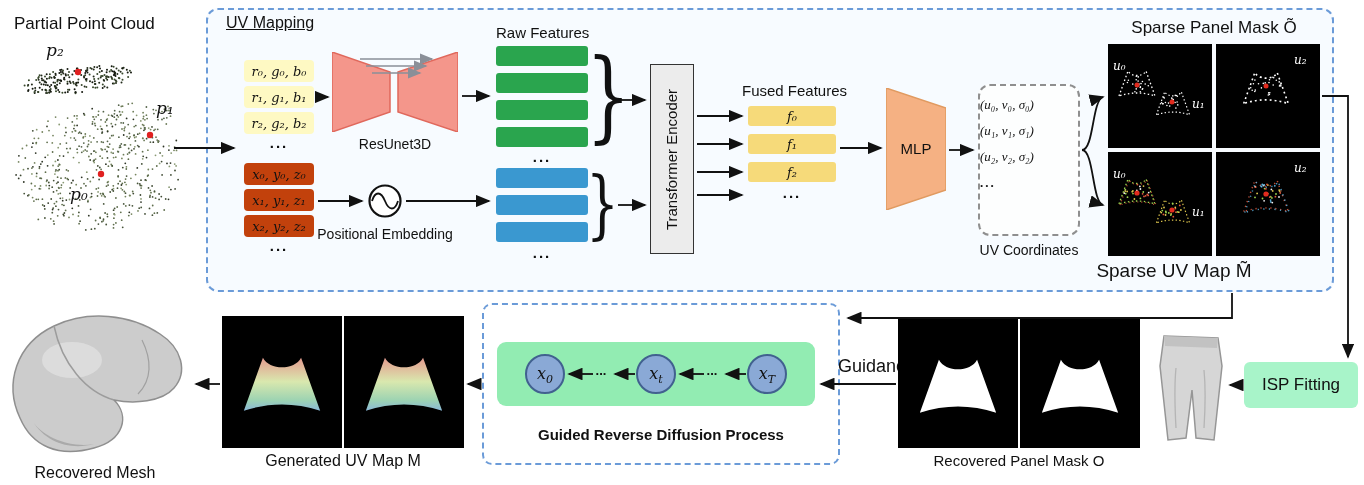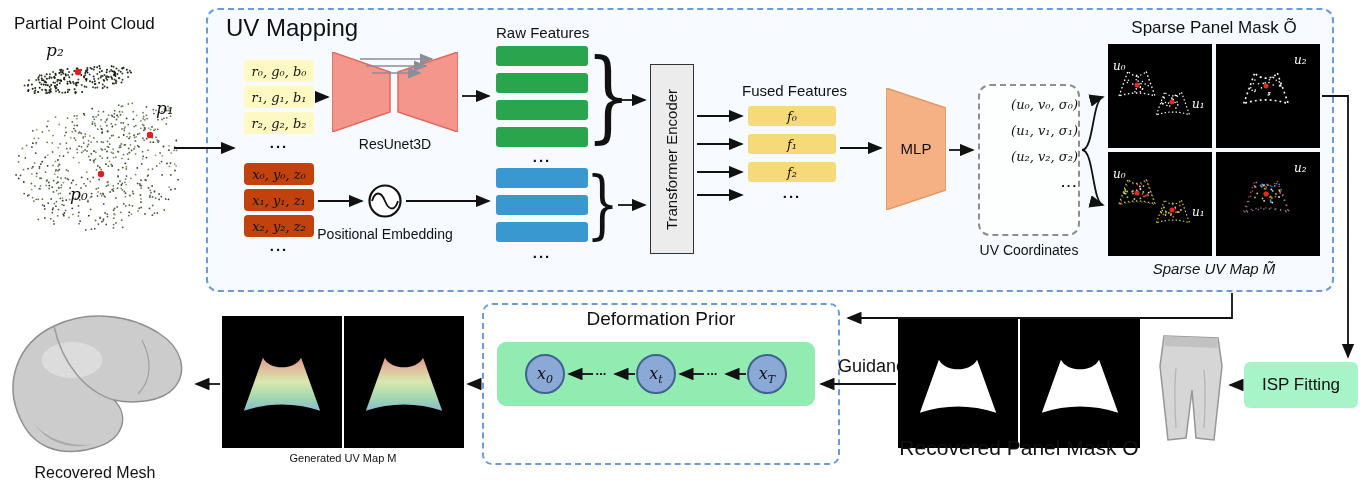--- a/index.html
+++ b/index.html
@@ -18,21 +18,21 @@
   .bar-blue{background:#3a98d0;}
   .bar-yellow{position:absolute;width:88px;height:20px;border-radius:3px;background:#f6da7a;
         display:flex;align-items:center;justify-content:center;font-size:13px;}
   .dots{position:absolute;font-weight:bold;font-size:15px;letter-spacing:2px;text-align:center;color:#111;}
   .uvbox{position:absolute;left:206px;top:8px;width:1128px;height:284px;border:2px dashed #6b9bd8;
         border-radius:12px;background:#f7fbff;box-sizing:border-box;}
   .deformbox{position:absolute;left:482px;top:303px;width:358px;height:162px;border:2px dashed #6b9bd8;
         border-radius:10px;background:#fff;box-sizing:border-box;}
   .uvcbox{position:absolute;left:978px;top:84px;width:102px;height:152px;border:2px dashed #8f8f8f;
         border-radius:12px;background:#fdfefe;box-sizing:border-box;padding-top:6px;}
-  .uvrow{height:26px;line-height:26px;text-align:right;font-size:13px;}
+  .uvrow{height:26px;line-height:26px;text-align:left;font-size:13px;font-family:Liberation Serif, serif;}
   .mask{position:absolute;background:#000;}
   .brace{position:absolute;font-family:"DejaVu Serif",serif;color:#111;transform-origin:left center;}
   .transformer{position:absolute;left:650px;top:64px;width:44px;height:190px;background:#ececec;
         border:1.5px solid #333;box-sizing:border-box;display:flex;align-items:center;justify-content:center;}
   .transformer span{transform:rotate(-90deg);white-space:nowrap;font-size:15px;}
   .greenrect{position:absolute;left:497px;top:342px;width:318px;height:64px;background:#92ecb2;border-radius:9px;}
   .isp{position:absolute;left:1244px;top:362px;width:114px;height:46px;background:#a8f4c9;border-radius:6px;
         display:flex;align-items:center;justify-content:center;font-size:17px;}
   .sp-w{stroke:#fff;stroke-width:2.6;stroke-dasharray:3 5;fill:none;}
   .sp-c1{stroke:#9ad34f;stroke-width:2.6;stroke-dasharray:3 5;fill:none;}
@@ -59,21 +59,21 @@
       <marker id="arrow" markerWidth="9" markerHeight="7" refX="7.5" refY="3.5" orient="auto">
         <path d="M0,0 L8.5,3.5 L0,7 Z" fill="#111"></path>
       </marker>
       <marker id="arrow-gray" markerWidth="9" markerHeight="7" refX="7.5" refY="3.5" orient="auto">
         <path d="M0,0 L8.5,3.5 L0,7 Z" fill="#8a8f98"></path>
       </marker>
     </defs>
   </svg>
 
   <div class="uvbox"></div>
-  <div class="abs lbl" style="left:226px;top:14px;font-size:24px;">UV Mapping</div>
+  <div class="abs lbl" style="left:226px;top:14px;font-size:16px;text-decoration:underline;">UV Mapping</div>
 
   <div class="abs lbl" style="left:14px;top:14px;font-size:17px;">Partial Point Cloud</div>
   <svg class="abs" style="left:0;top:38px;" width="205" height="215" viewBox="0 0 205 215">
     <g>
         <circle cx="156.8" cy="128.0" r="0.9" fill="#5f6e4c"></circle>
         <circle cx="93.2" cy="139.4" r="0.9" fill="#3f4a33"></circle>
         <circle cx="134.7" cy="99.5" r="0.9" fill="#76855f"></circle>
         <circle cx="42.2" cy="123.7" r="0.9" fill="#2e3526"></circle>
         <circle cx="55.6" cy="133.3" r="0.9" fill="#8a9a74"></circle>
         <circle cx="114.1" cy="176.0" r="0.9" fill="#5f6e4c"></circle>
@@ -1102,75 +1102,75 @@
           <circle cx="39.0" cy="45.4" r="0.9" fill="#9ad34f"></circle>
           <circle cx="49.9" cy="36.8" r="0.9" fill="#e25b3e"></circle>
           <circle cx="48.2" cy="33.0" r="0.9" fill="#5db4e0"></circle>
           <circle cx="63.6" cy="39.1" r="0.9" fill="#e0c84e"></circle>
           <circle cx="48.1" cy="48.8" r="0.9" fill="#f2f2f2"></circle>
         </g>
       <circle cx="50" cy="42" r="2.6" fill="#e22b1e"></circle>
       <text x="78" y="20" class="masklab">u₂</text>
     </svg>
   </div>
-  <div class="abs lbl center" style="left:1100px;top:260px;width:228px;font-size:15px;font-style:italic;">Sparse UV Map M̃</div>
+  <div class="abs lbl center" style="left:1060px;top:260px;width:228px;font-size:19px;">Sparse UV Map M̃</div>
 
   <svg class="abs" style="left:2px;top:300px;" width="190" height="162" viewBox="0 0 190 162">
     <path d="M 18 118 C 2 84 14 44 52 26 C 86 10 128 14 158 34 C 180 48 186 72 172 88 C 160 102 132 104 112 100 C 128 116 122 140 92 148 C 56 158 30 146 18 118 Z" fill="#cccccc" stroke="#8f8f8f" stroke-width="1.5"></path>
     <ellipse cx="70" cy="60" rx="30" ry="18" fill="#e2e2e2" opacity="0.7"></ellipse>
     <path d="M 52 26 C 60 64 84 92 112 100" fill="none" stroke="#9c9c9c" stroke-width="1.5"></path>
     <path d="M 140 40 C 150 60 150 80 136 94" fill="none" stroke="#a0a0a0" stroke-width="1.2"></path>
     <path d="M 30 120 C 40 138 70 148 92 144 C 70 150 44 144 30 120 Z" fill="#aaaaaa"></path>
   </svg>
   <div class="abs lbl center" style="left:0;top:464px;width:190px;font-size:16px;">Recovered Mesh</div>
 
   <div class="mask" style="left:222px;top:316px;width:120px;height:132px;">
     <svg width="120" height="132" viewBox="0 0 120 132">
         <use href="#panel-shape" transform="translate(7,10) scale(1.06)" fill="url(#uvgrad)"></use>
       </svg>
   </div>
   <div class="mask" style="left:344px;top:316px;width:120px;height:132px;">
     <svg width="120" height="132" viewBox="0 0 120 132">
         <use href="#panel-shape" transform="translate(7,10) scale(1.06)" fill="url(#uvgrad)"></use>
       </svg>
   </div>
-  <div class="abs lbl center" style="left:222px;top:452px;width:242px;font-size:11px;">Generated UV Map M</div>
+  <div class="abs lbl center" style="left:222px;top:452px;width:242px;font-size:16px;">Generated UV Map M</div>
 
   <div class="deformbox"></div>
-  <div class="abs lbl center" style="left:482px;top:308px;width:358px;font-size:19px;">Deformation Prior</div>
   <div class="greenrect">
     <svg width="318" height="64" viewBox="0 0 318 64">
       <line x1="138" y1="32" x2="118" y2="32" stroke="#111" stroke-width="1.8" marker-end="url(#arrow)"></line>
       <line x1="96" y1="32" x2="72" y2="32" stroke="#111" stroke-width="1.8" marker-end="url(#arrow)"></line>
       <line x1="249" y1="32" x2="229" y2="32" stroke="#111" stroke-width="1.8" marker-end="url(#arrow)"></line>
       <line x1="207" y1="32" x2="183" y2="32" stroke="#111" stroke-width="1.8" marker-end="url(#arrow)"></line>
       <text x="104" y="33" text-anchor="middle" font-weight="bold" font-size="13" fill="#111">...</text>
       <text x="215" y="33" text-anchor="middle" font-weight="bold" font-size="13" fill="#111">...</text>
       <circle cx="48" cy="32" r="19" fill="#8aa9d6" stroke="#41618f" stroke-width="2"></circle>
       <circle cx="159" cy="32" r="19" fill="#8aa9d6" stroke="#41618f" stroke-width="2"></circle>
       <circle cx="270" cy="32" r="19" fill="#8aa9d6" stroke="#41618f" stroke-width="2"></circle>
       <text x="48" y="37" text-anchor="middle" class="masklab" style="fill:#111;font-size:16px;"><tspan>x</tspan><tspan dy="4" font-size="11">0</tspan></text>
       <text x="159" y="37" text-anchor="middle" class="masklab" style="fill:#111;font-size:16px;"><tspan>x</tspan><tspan dy="4" font-size="11">t</tspan></text>
       <text x="270" y="37" text-anchor="middle" class="masklab" style="fill:#111;font-size:16px;"><tspan>x</tspan><tspan dy="4" font-size="11">T</tspan></text>
     </svg>
   </div>
+  <div class="abs lbl center" style="left:482px;top:426px;width:358px;font-size:15px;font-weight:bold;">Guided Reverse Diffusion Process</div>
 
   <div class="abs lbl" style="left:838px;top:356px;font-size:18px;">Guidance</div>
 
   <div class="mask" style="left:898px;top:318px;width:120px;height:130px;">
     <svg width="120" height="130" viewBox="0 0 120 130">
         <use href="#panel-shape" transform="translate(7,10) scale(1.06)" fill="#fff"></use>
       </svg>
   </div>
   <div class="mask" style="left:1020px;top:318px;width:120px;height:130px;">
     <svg width="120" height="130" viewBox="0 0 120 130">
         <use href="#panel-shape" transform="translate(7,10) scale(1.06)" fill="#fff"></use>
       </svg>
   </div>
-  <div class="abs lbl center" style="left:898px;top:436px;width:242px;font-size:21px;">Recovered Panel Mask O</div>
+  <div class="abs lbl center" style="left:898px;top:452px;width:242px;font-size:15px;">Recovered Panel Mask O</div>
 
   <svg class="abs" style="left:1146px;top:328px;" width="92" height="118" viewBox="0 0 92 118">
     <path d="M 18 8 L 72 10 L 76 38 L 68 112 L 50 110 L 46 62 L 40 110 L 22 112 L 14 38 Z" fill="#d6d6d6" stroke="#969696" stroke-width="1.5"></path>
     <path d="M 30 40 C 28 60 29 82 30 100" fill="none" stroke="#b5b5b5" stroke-width="1.3"></path>
     <path d="M 58 42 C 60 62 59 84 58 100" fill="none" stroke="#b5b5b5" stroke-width="1.3"></path>
     <path d="M 18 8 L 72 10 L 71 20 L 19 18 Z" fill="#c2c2c2"></path>
   </svg>
 
   <div class="isp">
     <span>ISP Fitting</span>

